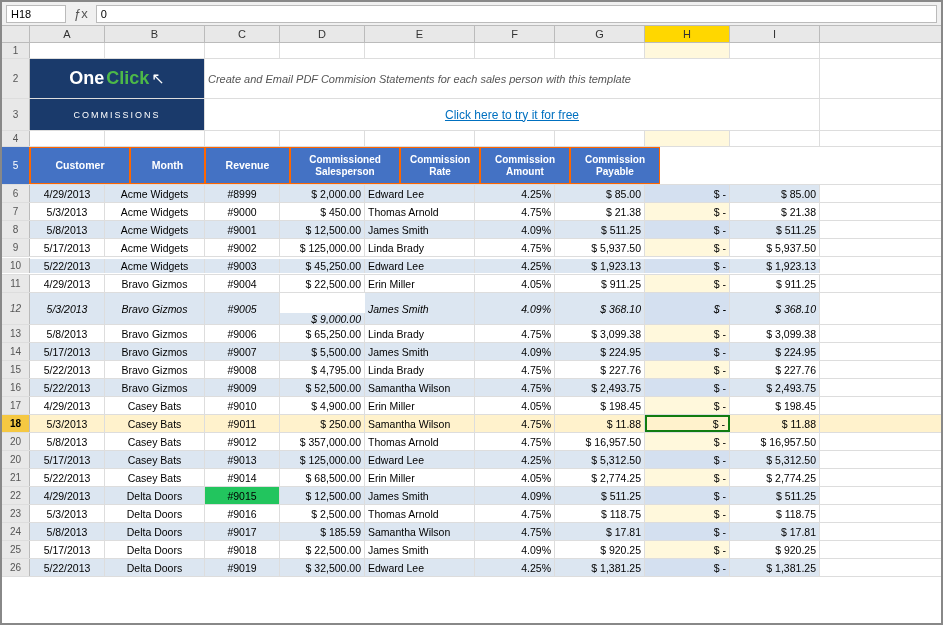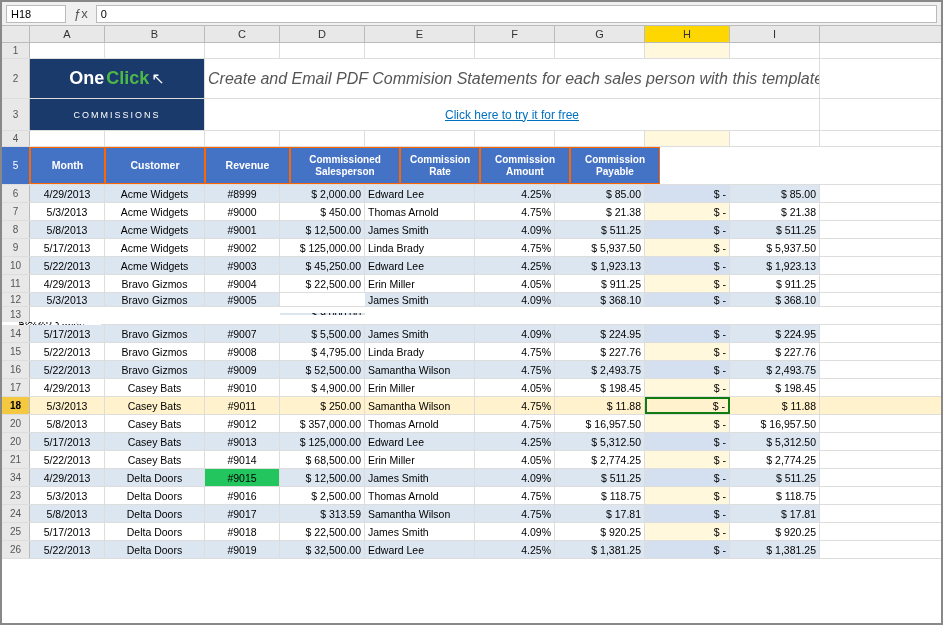--- a/index.html
+++ b/index.html
@@ -94,21 +94,21 @@
       <div class="grid-row" style="height: 40px;">
         <div class="row-num">2</div>
         <div class="cell col-A logo-cell" style="width:175px; min-width:175px; background:#1a3a6b;">
           <div style="display:flex; align-items:center; justify-content:center; gap:2px;">
             <span style="color:#fff; font-size:18px; font-weight:bold;">One</span>
               <span style="color:#4db848; font-size:18px; font-weight:bold;">Click</span>
               <span style="color:#fff; font-size:16px;">↖</span>
           </div>
         </div>
         <div class="cell" style="width: calc(75px + 85px + 110px + 80px + 90px + 85px + 90px); min-width: calc(75px + 85px + 110px + 80px + 90px + 85px + 90px);">
-          <span style="font-size:16px; color:#555; font-style:italic;">Create and Email PDF Commision Statements for each sales person with this template</span>
+          <span style="font-size:11px; color:#555; font-style:italic;">Create and Email PDF Commision Statements for each sales person with this template</span>
         </div>
       </div>
 
       <div class="grid-row" style="height: 32px;">
         <div class="row-num">3</div>
         <div class="cell col-A logo-cell" style="width:175px; min-width:175px; background:#1a3a6b;">
           <span style="color:#fff; font-size:9px; letter-spacing:2px;">COMMISSIONS</span>
         </div>
         <div class="cell" style="width: calc(75px + 85px + 110px + 80px + 90px + 85px + 90px); min-width:calc(75px + 85px + 110px + 80px + 90px + 85px + 90px); justify-content:center;">
           <span style="color:#0070c0; text-decoration:underline; font-size:12px; cursor:pointer;">Click here to try it for free</span>
@@ -123,25 +123,25 @@
         <div class="cell col-D"></div>
         <div class="cell col-E"></div>
         <div class="cell col-F"></div>
         <div class="cell col-G"></div>
         <div class="cell col-H" style="background:#fff8dc;"></div>
         <div class="cell col-I"></div>
       </div>
 
       <div class="grid-row header-row" style="height:38px;">
         <div class="row-num" style="background:#4472c4; color:#fff; border-right:1px solid #ff6600;">5</div>
+        <div class="cell col-B header-cell" style="background:#4472c4; border:1px solid #ff6600;">
+          <span>Customer</span>
+        </div>
         <div class="cell col-A header-cell" style="background:#4472c4; border:1px solid #ff6600;">
           <span>Month</span>
-        </div>
-        <div class="cell col-B header-cell" style="background:#4472c4; border:1px solid #ff6600;">
-          <span>Customer</span>
         </div>
         <div class="cell col-D header-cell" style="background:#4472c4; border:1px solid #ff6600;">
           <span>Revenue</span>
         </div>
         <div class="cell col-E header-cell multi-line" style="background:#4472c4; border:1px solid #ff6600; font-size:10px;">
           <span>Commissioned</span>
           <span>Salesperson</span>
         </div>
         <div class="cell col-F header-cell multi-line" style="background:#4472c4; border:1px solid #ff6600; font-size:10px;">
           <span>Commission</span>
@@ -199,21 +199,21 @@
     <div class="cell col-A center" style="background:#fff;">5/17/2013</div>
     <div class="cell col-B center" style="background:#fff;">Acme Widgets</div>
     <div class="cell col-C center" style="background:#fff;">#9002</div>
     <div class="cell col-D right" style="background:#fff;">$ 125,000.00</div>
     <div class="cell col-E" style="background:#fff;">Linda Brady</div>
     <div class="cell col-F right" style="background:#fff;">4.75%</div>
     <div class="cell col-G right" style="background:#fff;">$ 5,937.50</div>
     <div class="cell col-H right" style="background:#fff8dc; ">$ -</div>
     <div class="cell col-I right" style="background:#fff;">$ 5,937.50</div>
   </div>
-          <div class="grid-row" style="height: 18px;">
+          <div class="grid-row" style="height: 18px; align-items: center;">
     <div class="row-num ">10</div>
     <div class="cell col-A center" style="background:#dce6f1;">5/22/2013</div>
     <div class="cell col-B center" style="background:#dce6f1;">Acme Widgets</div>
     <div class="cell col-C center" style="background:#dce6f1;">#9003</div>
     <div class="cell col-D right" style="background:#dce6f1;">$ 45,250.00</div>
     <div class="cell col-E" style="background:#dce6f1;">Edward Lee</div>
     <div class="cell col-F right" style="background:#dce6f1;">4.25%</div>
     <div class="cell col-G right" style="background:#dce6f1;">$ 1,923.13</div>
     <div class="cell col-H right" style="background:#d4e0f0; ">$ -</div>
     <div class="cell col-I right" style="background:#dce6f1;">$ 1,923.13</div>
@@ -223,33 +223,33 @@
     <div class="cell col-A center" style="background:#fff;">4/29/2013</div>
     <div class="cell col-B center" style="background:#fff;">Bravo Gizmos</div>
     <div class="cell col-C center" style="background:#fff;">#9004</div>
     <div class="cell col-D right" style="background:#fff;">$ 22,500.00</div>
     <div class="cell col-E" style="background:#fff;">Erin Miller</div>
     <div class="cell col-F right" style="background:#fff;">4.05%</div>
     <div class="cell col-G right" style="background:#fff;">$ 911.25</div>
     <div class="cell col-H right" style="background:#fff8dc; ">$ -</div>
     <div class="cell col-I right" style="background:#fff;">$ 911.25</div>
   </div>
-          <div class="grid-row" style="height: 14px;">
+          <div class="grid-row" style="height: 32px; font-style: italic;">
     <div class="row-num ">12</div>
     <div class="cell col-A center" style="background:#dce6f1;">5/3/2013</div>
     <div class="cell col-B center" style="background:#dce6f1;">Bravo Gizmos</div>
     <div class="cell col-C center" style="background:#dce6f1;">#9005</div>
     <div class="cell col-D right" style="background:#dce6f1;margin-top:20px;">$ 9,000.00</div>
     <div class="cell col-E" style="background:#dce6f1;">James Smith</div>
     <div class="cell col-F right" style="background:#dce6f1;">4.09%</div>
     <div class="cell col-G right" style="background:#dce6f1;">$ 368.10</div>
     <div class="cell col-H right" style="background:#d4e0f0; ">$ -</div>
     <div class="cell col-I right" style="background:#dce6f1;">$ 368.10</div>
   </div>
-          <div class="grid-row" style="height: 18px; flex-direction: column;">
+          <div class="grid-row" style="height: 18px;">
     <div class="row-num ">13</div>
     <div class="cell col-A center" style="background:#fff;">5/8/2013</div>
     <div class="cell col-B center" style="background:#fff;">Bravo Gizmos</div>
     <div class="cell col-C center" style="background:#fff;">#9006</div>
     <div class="cell col-D right" style="background:#fff;">$ 65,250.00</div>
     <div class="cell col-E" style="background:#fff;">Linda Brady</div>
     <div class="cell col-F right" style="background:#fff;">4.75%</div>
     <div class="cell col-G right" style="background:#fff;">$ 3,099.38</div>
     <div class="cell col-H right" style="background:#fff8dc; ">$ -</div>
     <div class="cell col-I right" style="background:#fff;">$ 3,099.38</div>
@@ -344,21 +344,21 @@
     <div class="cell col-B center" style="background:#fff;">Casey Bats</div>
     <div class="cell col-C center" style="background:#fff;">#9014</div>
     <div class="cell col-D right" style="background:#fff;">$ 68,500.00</div>
     <div class="cell col-E" style="background:#fff;">Erin Miller</div>
     <div class="cell col-F right" style="background:#fff;">4.05%</div>
     <div class="cell col-G right" style="background:#fff;">$ 2,774.25</div>
     <div class="cell col-H right" style="background:#fff8dc; ">$ -</div>
     <div class="cell col-I right" style="background:#fff;">$ 2,774.25</div>
   </div>
           <div class="grid-row" style="height: 18px;">
-    <div class="row-num ">34</div>
+    <div class="row-num ">22</div>
     <div class="cell col-A center" style="background:#dce6f1;">4/29/2013</div>
     <div class="cell col-B center" style="background:#dce6f1;">Delta Doors</div>
     <div class="cell col-C center" style="background:#22c55e;">#9015</div>
     <div class="cell col-D right" style="background:#dce6f1;">$ 12,500.00</div>
     <div class="cell col-E" style="background:#dce6f1;">James Smith</div>
     <div class="cell col-F right" style="background:#dce6f1;">4.09%</div>
     <div class="cell col-G right" style="background:#dce6f1;">$ 511.25</div>
     <div class="cell col-H right" style="background:#d4e0f0; ">$ -</div>
     <div class="cell col-I right" style="background:#dce6f1;">$ 511.25</div>
   </div>
@@ -372,21 +372,21 @@
     <div class="cell col-F right" style="background:#fff;">4.75%</div>
     <div class="cell col-G right" style="background:#fff;">$ 118.75</div>
     <div class="cell col-H right" style="background:#fff8dc; ">$ -</div>
     <div class="cell col-I right" style="background:#fff;">$ 118.75</div>
   </div>
           <div class="grid-row" style="height: 18px;">
     <div class="row-num ">24</div>
     <div class="cell col-A center" style="background:#dce6f1;">5/8/2013</div>
     <div class="cell col-B center" style="background:#dce6f1;">Delta Doors</div>
     <div class="cell col-C center" style="background:#dce6f1;">#9017</div>
-    <div class="cell col-D right" style="background:#dce6f1;">$ 313.59</div>
+    <div class="cell col-D right" style="background:#dce6f1;">$ 185.59</div>
     <div class="cell col-E" style="background:#dce6f1;">Samantha Wilson</div>
     <div class="cell col-F right" style="background:#dce6f1;">4.75%</div>
     <div class="cell col-G right" style="background:#dce6f1;">$ 17.81</div>
     <div class="cell col-H right" style="background:#d4e0f0; ">$ -</div>
     <div class="cell col-I right" style="background:#dce6f1;">$ 17.81</div>
   </div>
           <div class="grid-row" style="height: 18px;">
     <div class="row-num ">25</div>
     <div class="cell col-A center" style="background:#fff;">5/17/2013</div>
     <div class="cell col-B center" style="background:#fff;">Delta Doors</div>

